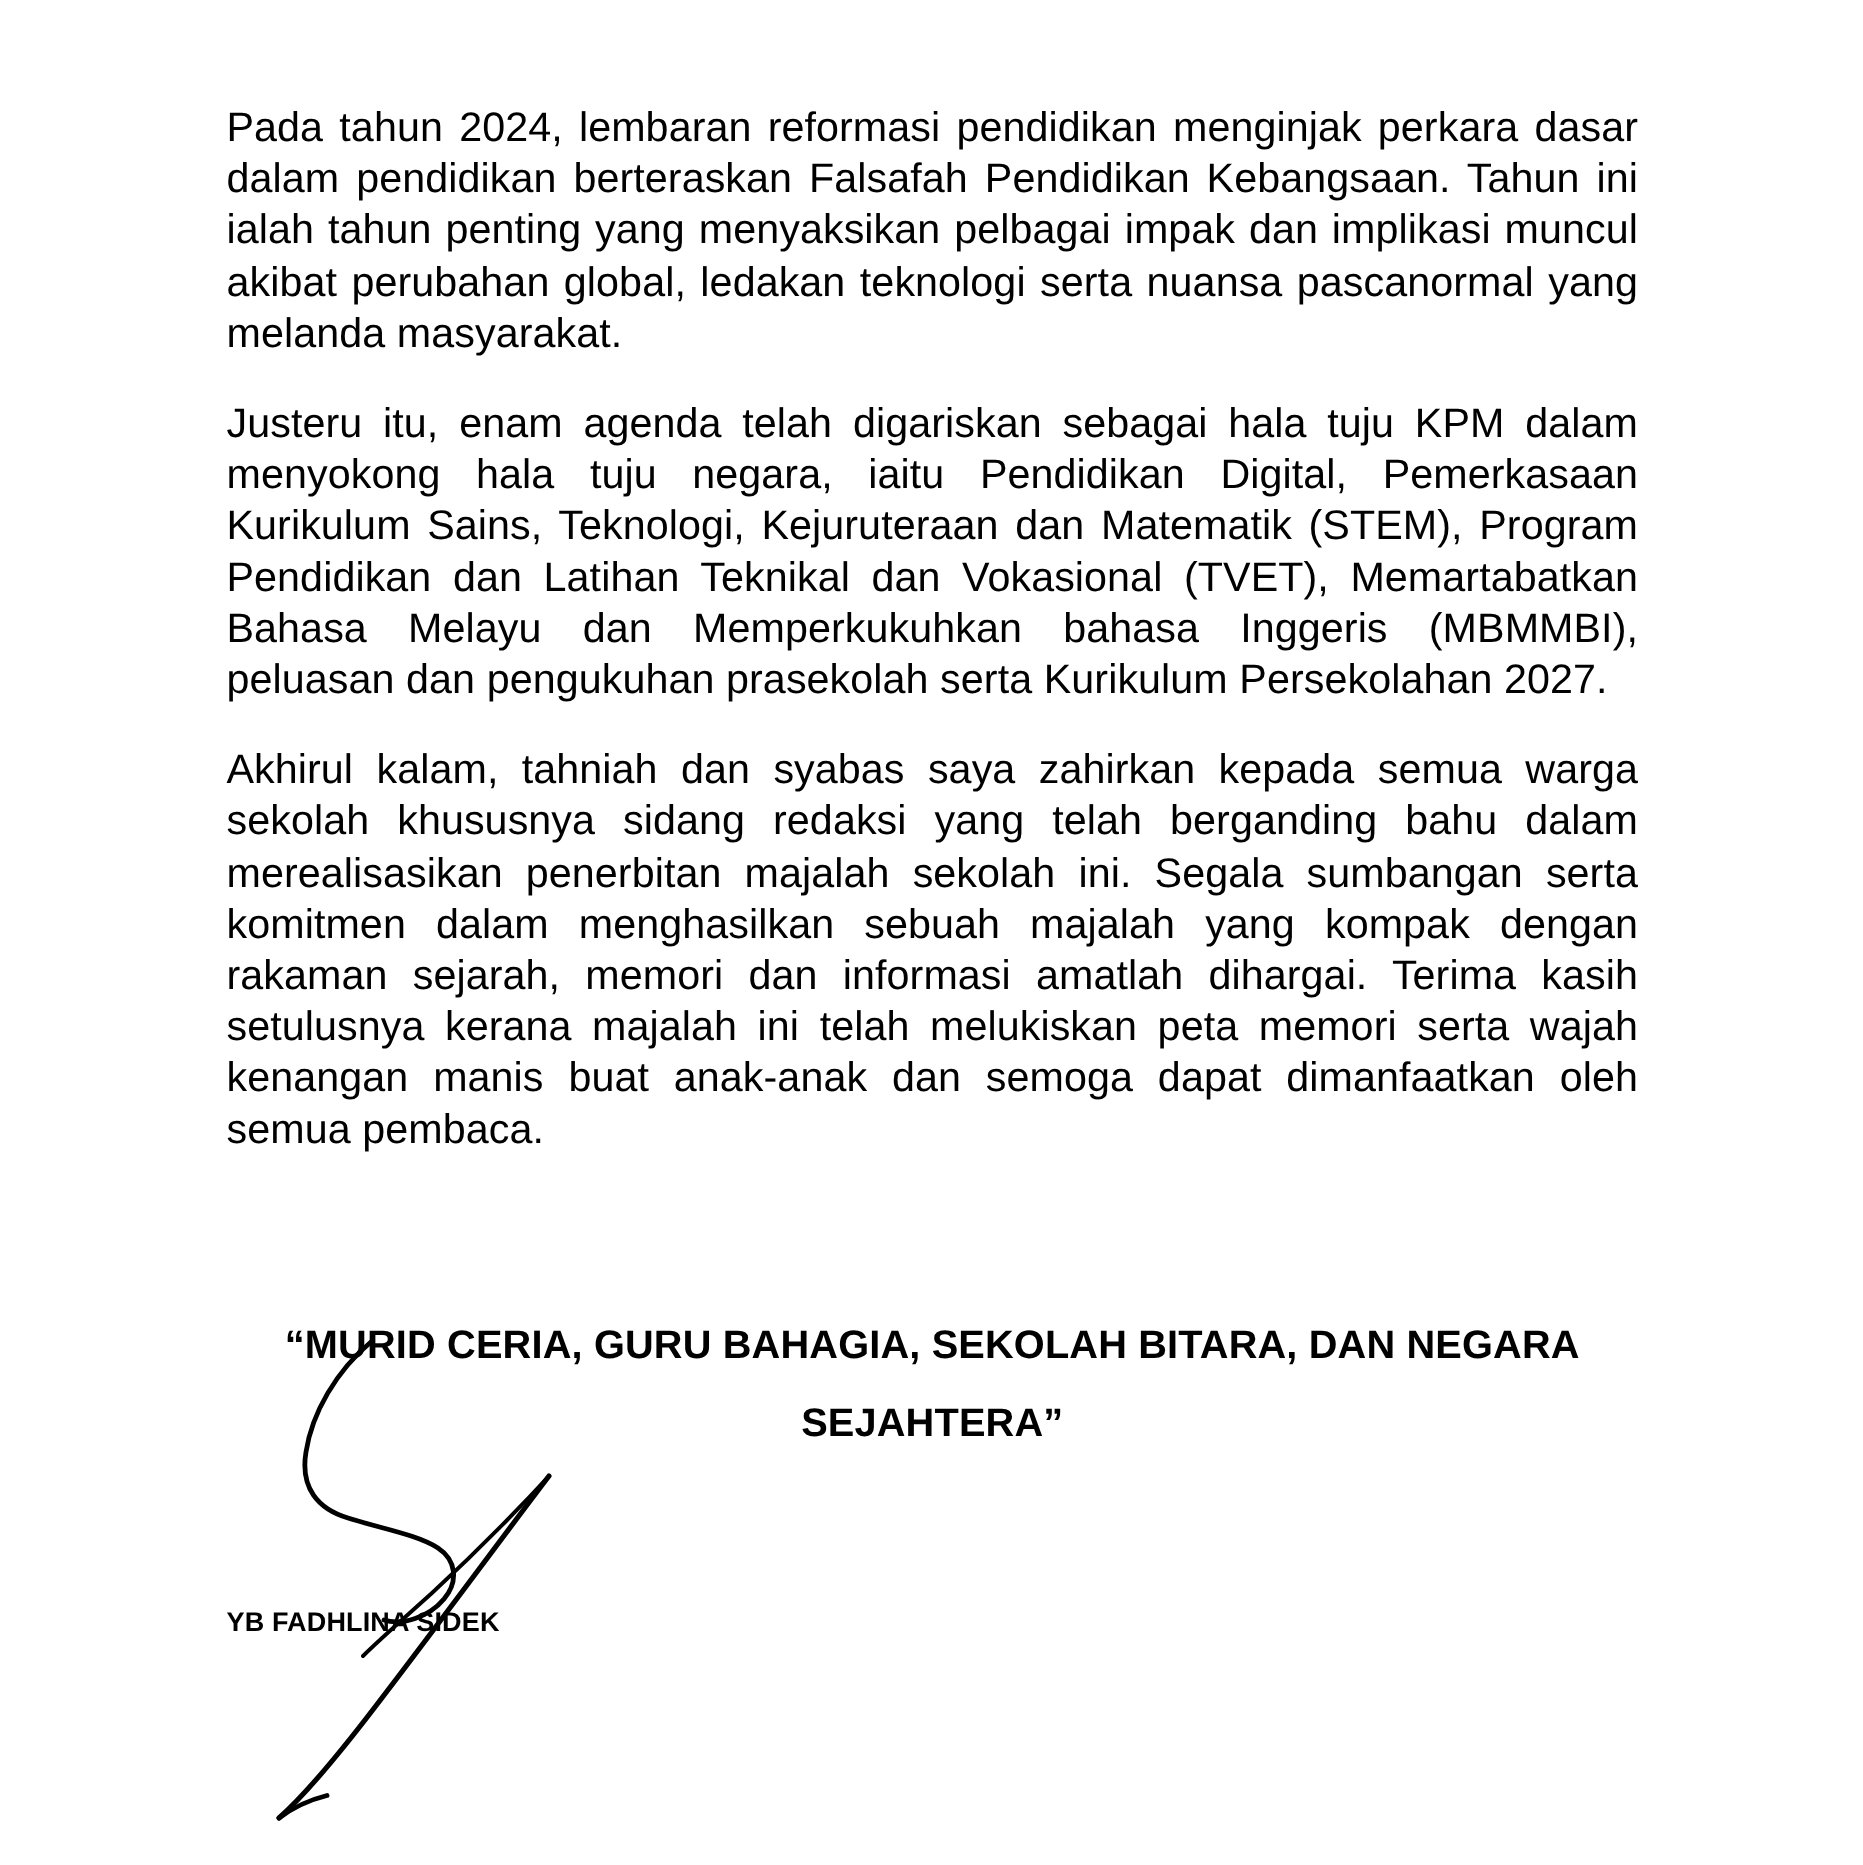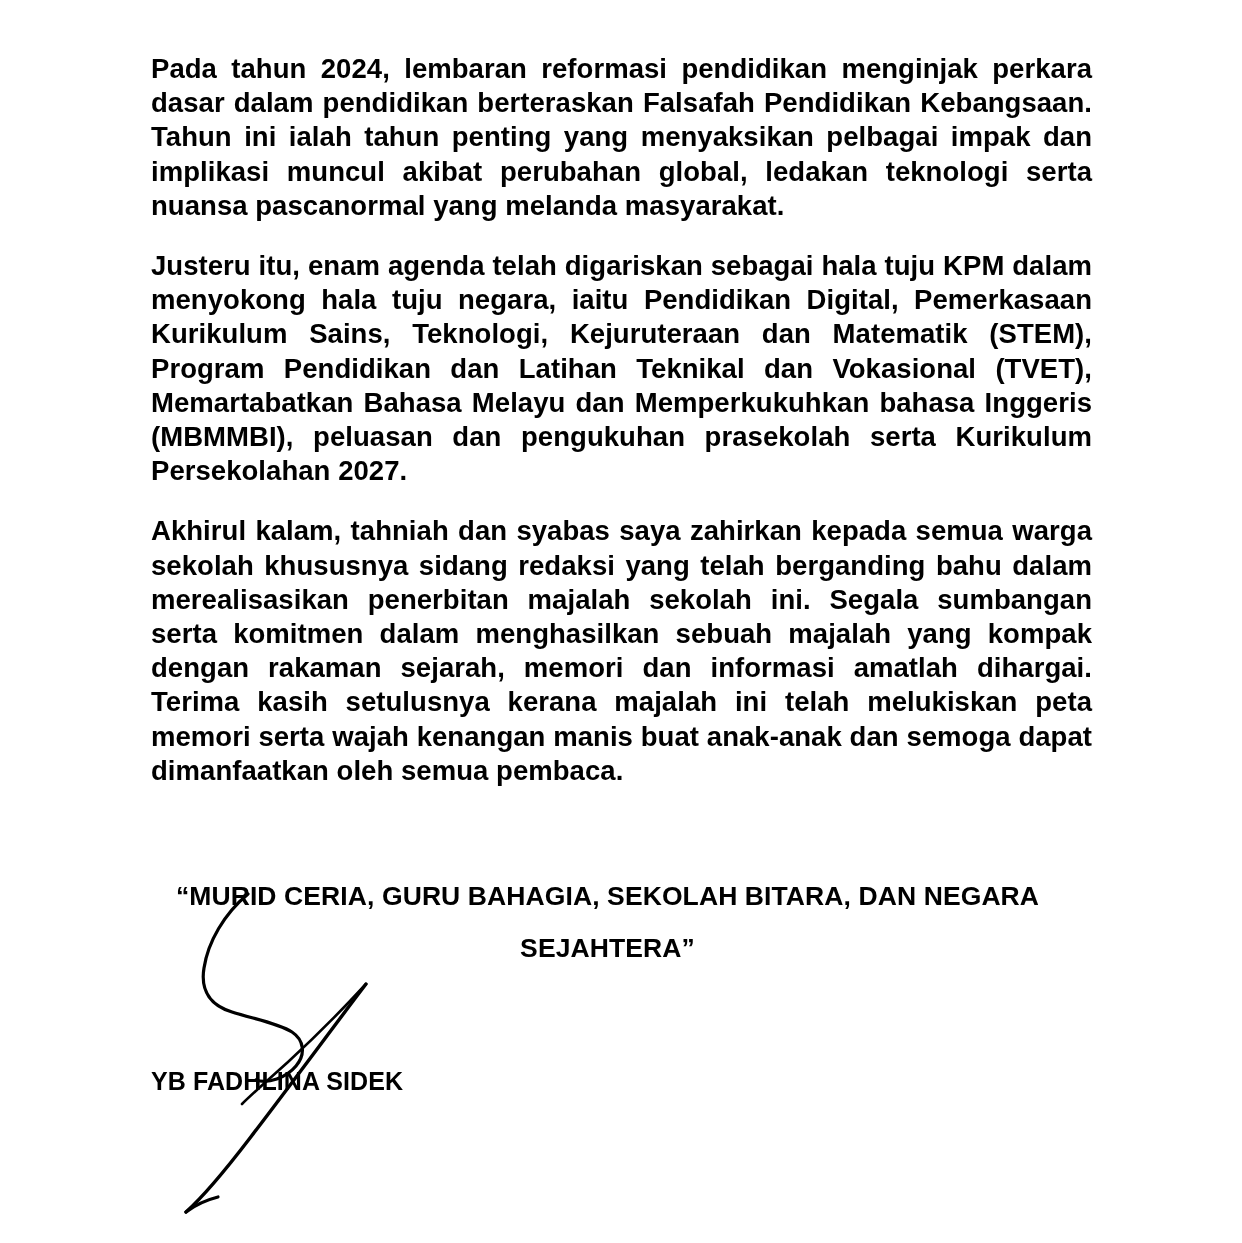--- a/index.html
+++ b/index.html
@@ -15,38 +15,37 @@
   .page {
     position: relative;
     width: 1242px;
     height: 1243px;
     background: #ffffff;
     overflow: hidden;
   }
   .content {
     position: absolute;
     left: 151px;
-    top: 52px;
+    top: 68px;
     width: 941px;
-    font-weight: bold;
   }
   .para {
     font-size: 27.5px;
     line-height: 34.2px;
     text-align: justify;
     text-justify: inter-word;
     margin: 0 0 26px 0;
     letter-spacing: 0.05px;
   }
   .para:last-child {
     margin-bottom: 0;
   }
   .quote-block {
     position: absolute;
-    left: 137px;
+    left: 151px;
     top: 878px;
     width: 941px;
     text-align: center;
     font-size: 26.5px;
     line-height: 36px;
     font-weight: bold;
     letter-spacing: 0.1px;
   }
   .quote-line {
     display: block;
@@ -54,21 +53,21 @@
   }
   .quote-line.second {
     white-space: normal;
     margin-top: 16px;
   }
   .sign-name-block {
     position: absolute;
     left: 151px;
     top: 1066px;
     font-weight: bold;
-    font-size: 25px;
+    font-size: 18px;
     line-height: 31px;
     letter-spacing: 0.1px;
     text-align: center;
   }
   .sign-name-block > div {
     white-space: nowrap;
   }
   .signature-overlay {
     position: absolute;
     left: 120px;

